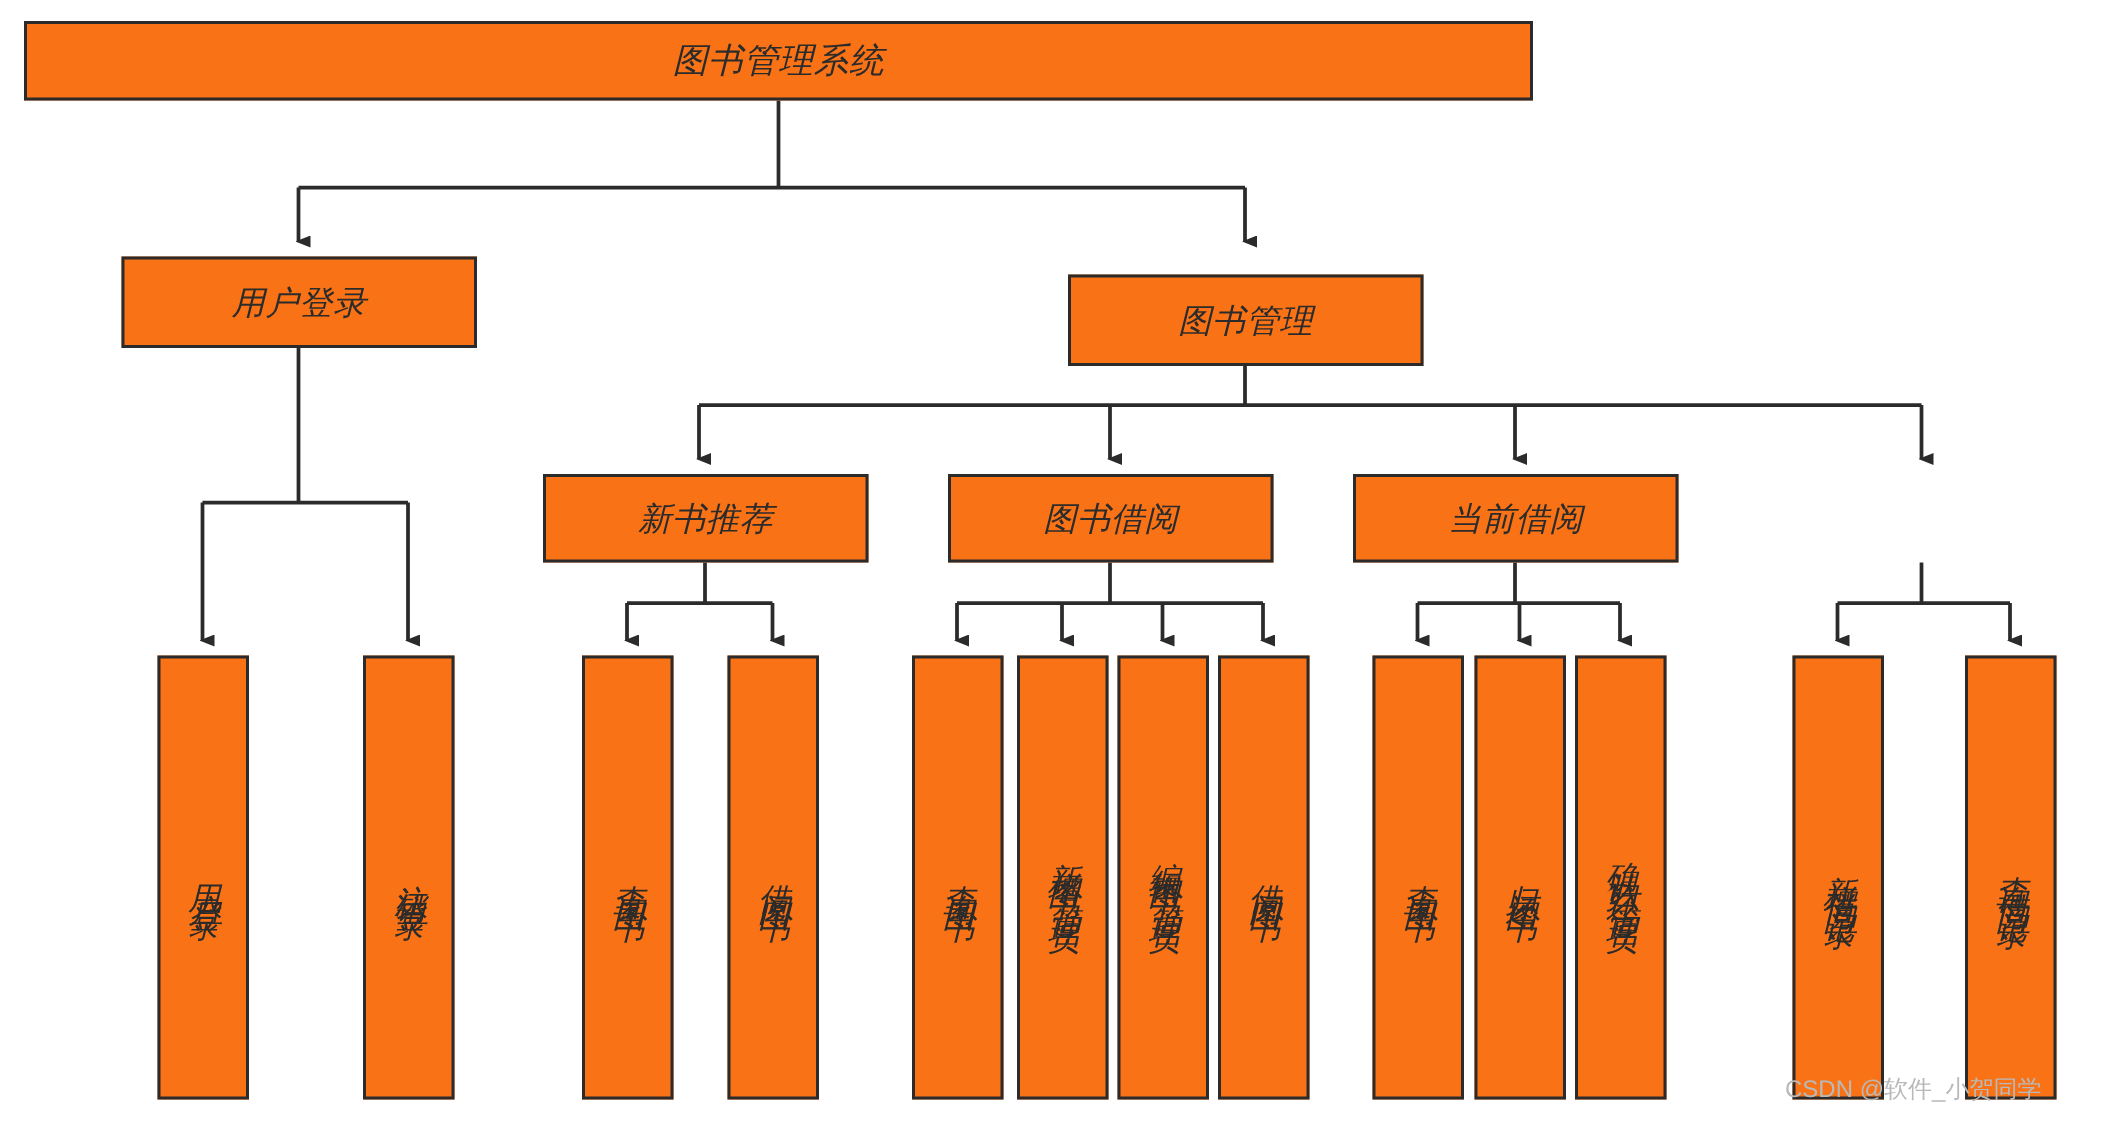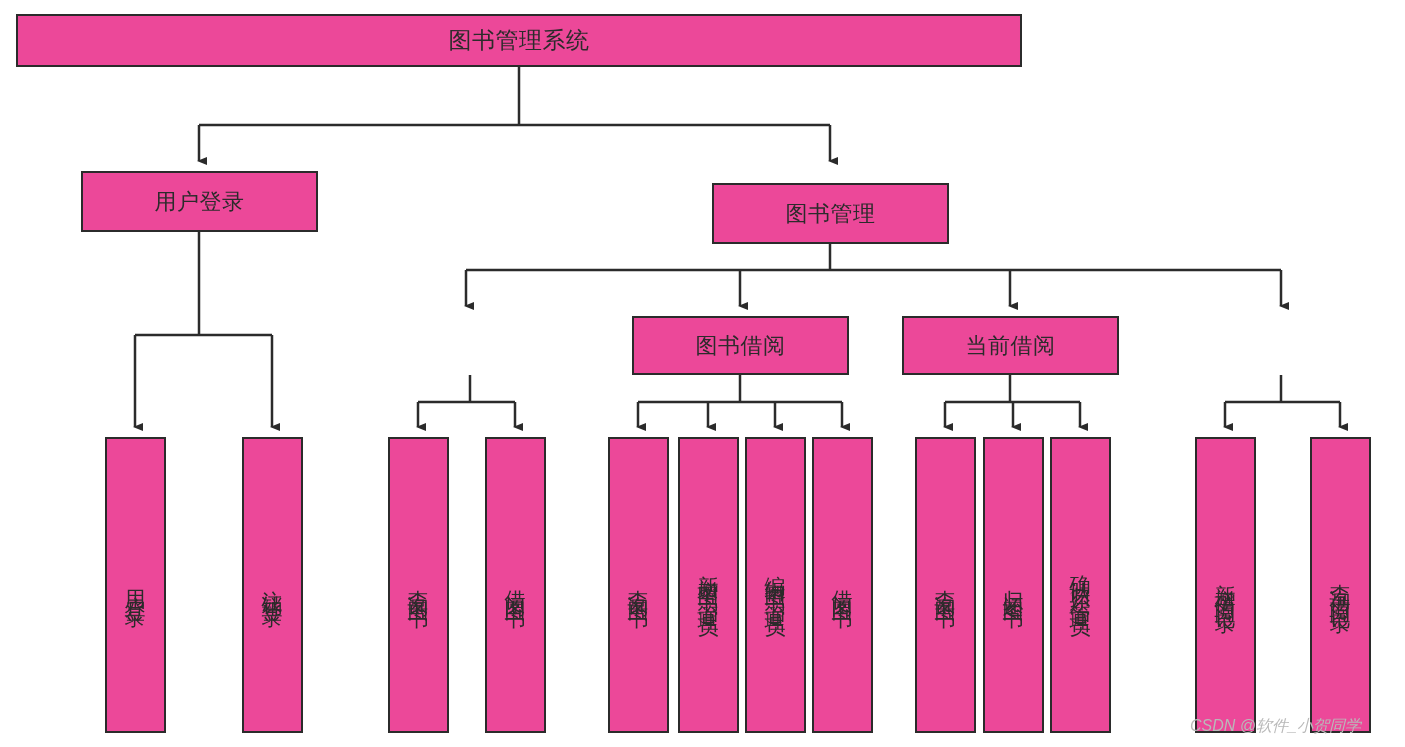--- a/index.html
+++ b/index.html
@@ -22,26 +22,27 @@
     position: absolute;
     left: 0;
     top: 0;
     width: 1405px;
     height: 747px;
     pointer-events: none;
   }
   .node {
     position: absolute;
     box-sizing: border-box;
-    background: #ec4899;
+    background: #f97316;
     border: 2px solid #2b2b2b;
     display: flex;
     align-items: center;
     justify-content: center;
     color: #2b2b2b;
+    font-style: italic;
   }
   .node .node-label {
     display: block;
     text-align: center;
     line-height: 1.15;
     white-space: nowrap;
   }
   
   .node.horiz .node-label {
     font-size: 22px;
@@ -65,21 +66,20 @@
     letter-spacing: 6px;
     white-space: nowrap;
     text-align: center;
   }
   .watermark {
     position: absolute;
     color: #b9b9b9;
     font-size: 16px;
     white-space: nowrap;
     font-family: "Liberation Sans", "DejaVu Sans", sans-serif;
-    font-style: italic;
   }
 </style>
 </head>
 <body>
 
 <div id="diagram-root">
 
   <svg id="edge-layer" viewBox="0 0 1405 747" width="1405" height="747" xmlns="http://www.w3.org/2000/svg">
     <defs>
       <marker id="arrowhead" markerWidth="10" markerHeight="10" refX="4" refY="8" orient="auto" markerUnits="userSpaceOnUse">
@@ -134,20 +134,23 @@
     <span class="node-label">图书管理系统</span>
   </div>
 
   <div class="node horiz" style="left:81px; top:171px; width:237px; height:61px;">
     <span class="node-label">用户登录</span>
   </div>
   <div class="node horiz" style="left:712px; top:183px; width:237px; height:61px;">
     <span class="node-label">图书管理</span>
   </div>
 
+  <div class="node horiz" style="left:362px; top:316px; width:217px; height:59px;">
+    <span class="node-label">新书推荐</span>
+  </div>
   <div class="node horiz" style="left:632px; top:316px; width:217px; height:59px;">
     <span class="node-label">图书借阅</span>
   </div>
   <div class="node horiz" style="left:902px; top:316px; width:217px; height:59px;">
     <span class="node-label">当前借阅</span>
   </div>
 
   <div class="node vert" style="left:105px; top:437px; width:61px; height:296px;">
     <span class="node-label">用户登录</span>
   </div>

